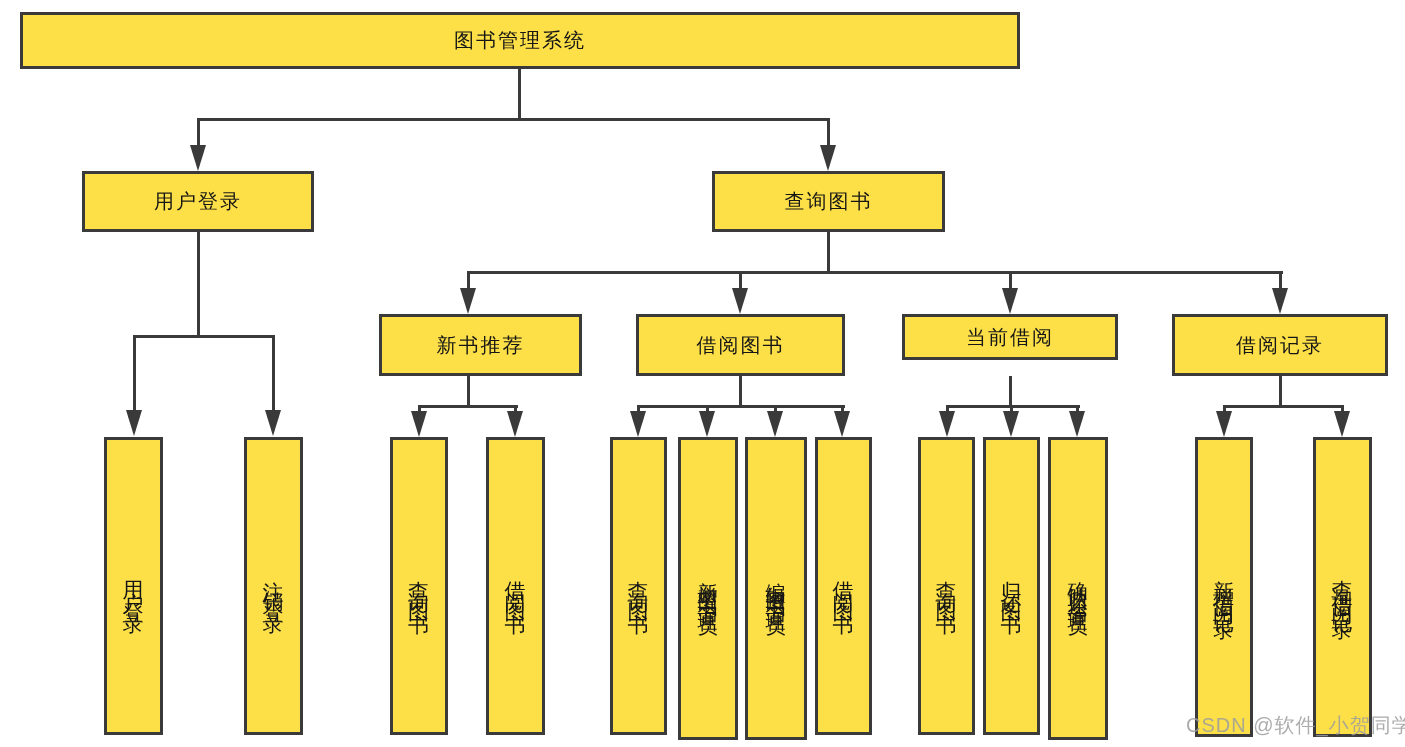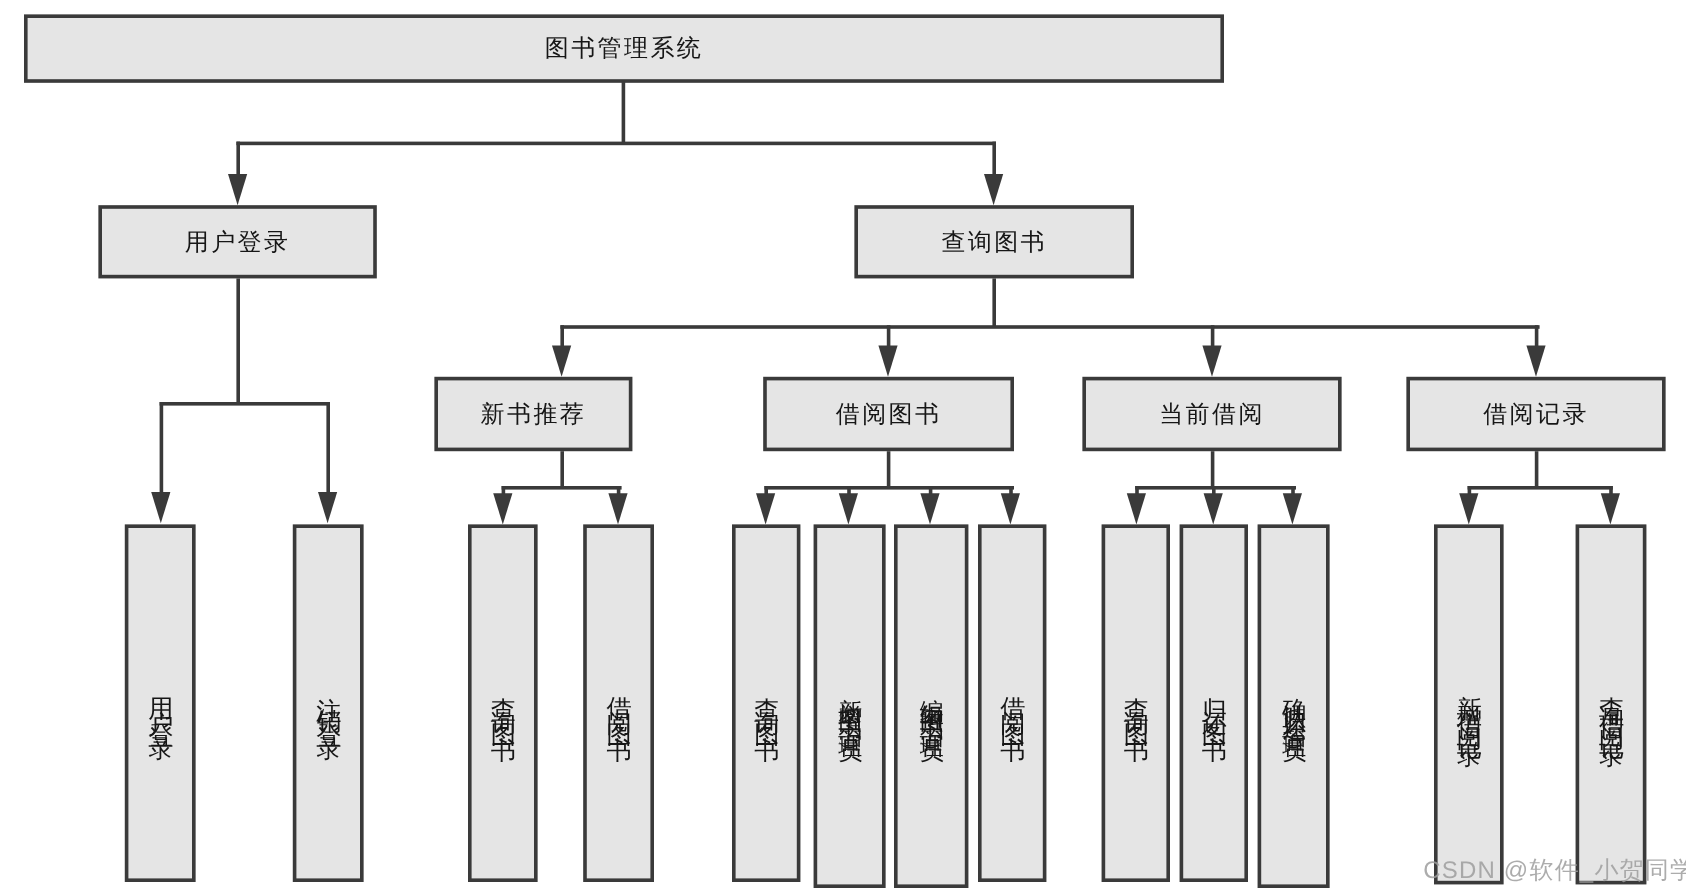--- a/index.html
+++ b/index.html
@@ -8,21 +8,21 @@
     position: relative;
     width: 1405px;
     height: 747px;
     background: #ffffff;
     font-family: "Liberation Sans", "DejaVu Sans", sans-serif;
     overflow: hidden;
   }
   .box {
     position: absolute;
     border: 3px solid #3a3a3a;
-    background: #e5e5e5;
+    background: #fde047;
     display: flex;
     align-items: center;
     justify-content: center;
     color: #161616;
   }
   .hbox { font-size: 20px; letter-spacing: 2px; }
   .vbox {
     font-size: 21px;
     writing-mode: vertical-rl;
     text-orientation: mixed;
@@ -85,27 +85,27 @@
   <div class="hline" style="left:467px; top:271px; width:816px;"></div>
   <div class="vline" style="left:467px; top:271px; height:20px;"></div>
   <div class="arrow" style="left:460px; top:288px;"></div>
   <div class="vline" style="left:739px; top:271px; height:20px;"></div>
   <div class="arrow" style="left:732px; top:288px;"></div>
   <div class="vline" style="left:1009px; top:271px; height:20px;"></div>
   <div class="arrow" style="left:1002px; top:288px;"></div>
   <div class="vline" style="left:1279px; top:271px; height:20px;"></div>
   <div class="arrow" style="left:1272px; top:288px;"></div>
 
-  <div class="box hbox" style="left:362px; top:314px; width:165px; height:62px;">
+  <div class="box hbox" style="left:379px; top:314px; width:203px; height:62px;">
     <span>新书推荐</span>
   </div>
   <div class="box hbox" style="left:636px; top:314px; width:209px; height:62px;">
     <span>借阅图书</span>
   </div>
-  <div class="box hbox" style="left:902px; top:314px; width:216px; height:62px;">
+  <div class="box hbox" style="left:902px; top:314px; width:216px; height:46px;">
     <span>当前借阅</span>
   </div>
   <div class="box hbox" style="left:1172px; top:314px; width:216px; height:62px;">
     <span>借阅记录</span>
   </div>
 
   <div class="vline" style="left:467px; top:376px; height:31px;"></div>
   <div class="hline" style="left:418px; top:405px; width:100px;"></div>
   <div class="vline" style="left:418px; top:405px; height:9px;"></div>
   <div class="arrow" style="left:411px; top:411px;"></div>

